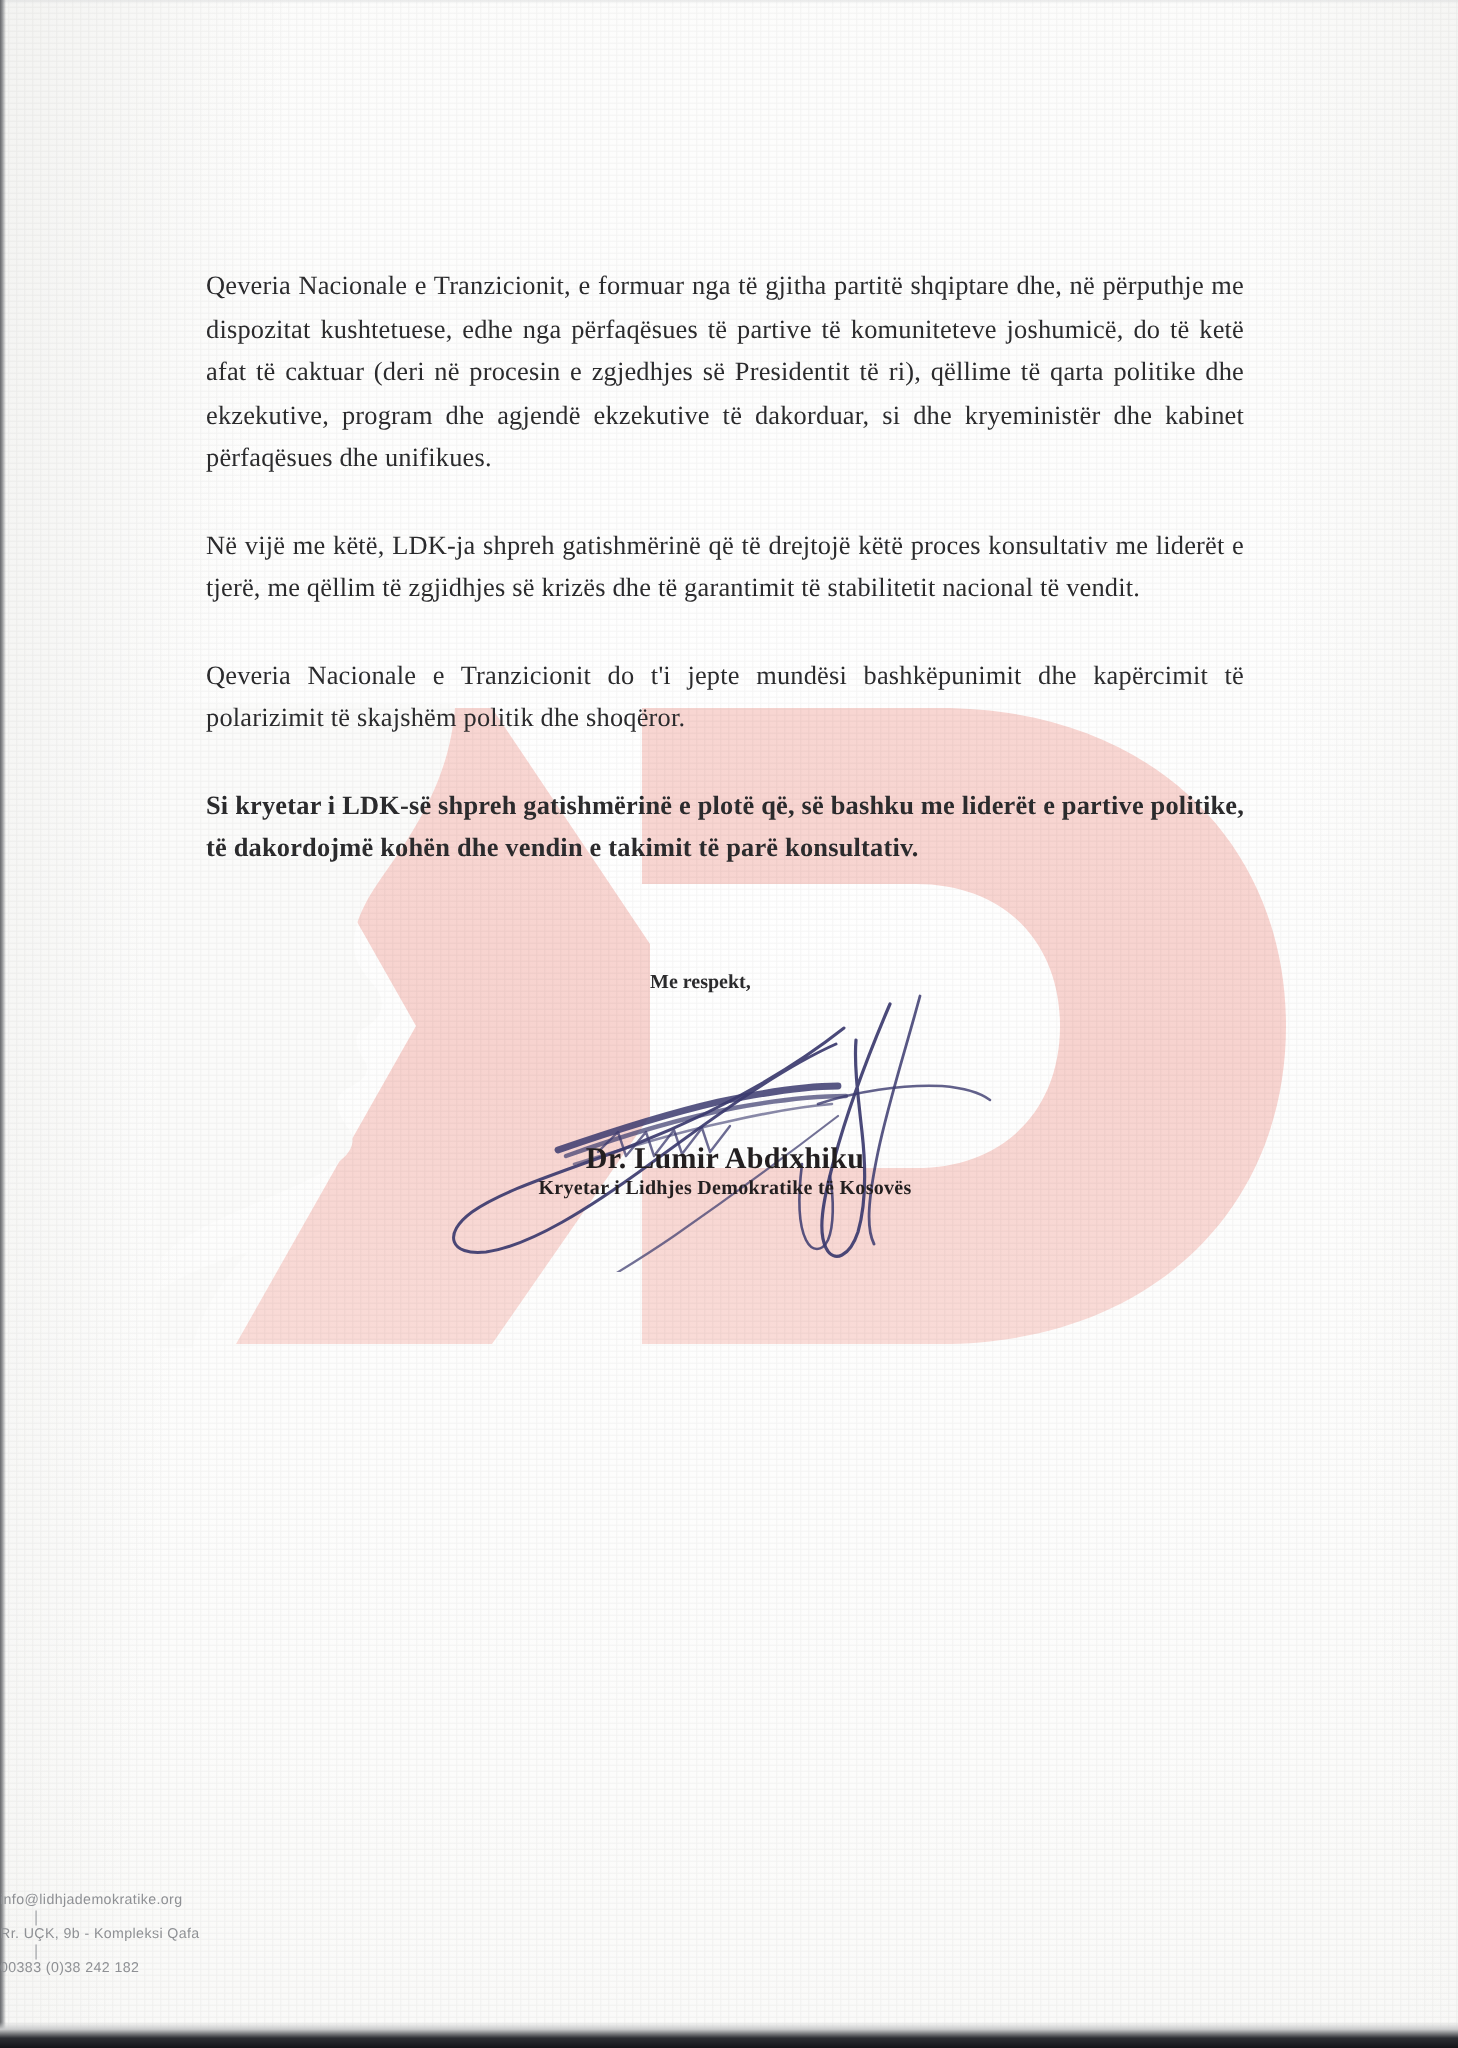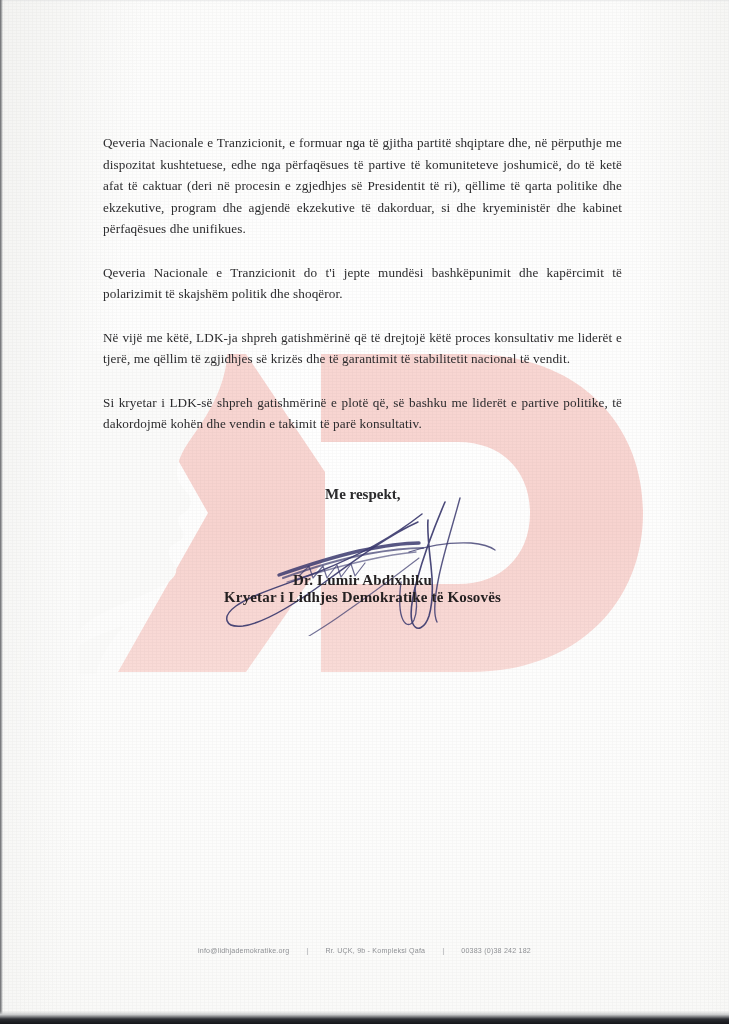--- a/index.html
+++ b/index.html
@@ -62,34 +62,34 @@
     margin:0 0 22px 0;
     font-size:13.2px;
     line-height:21.5px;
     color:#2b2b2d;
     text-align:justify;
     text-justify:inter-word;
     letter-spacing:.1px;
     position:relative;
     z-index:3;
   }
-  .para:last-child{margin-bottom:2px;}
+  .para:last-child{margin-bottom:2px;font-weight:bold;}
 
   
   #signature-block{
     position:absolute;
     left:103px;top:486px;
     width:519px;
     height:150px;
     z-index:4;
   }
   #closing{
     position:absolute;
     left:222px;top:0;
-    font-size:15px;
+    font-size:10px;
     color:#2b2b2d;
     font-weight:600;
   }
   #signature-ink{
     position:absolute;
     left:110px;top:10px;
     width:330px;height:140px;
     pointer-events:none;
   }
   #signature-ink svg{display:block;width:100%;height:100%;}
@@ -99,35 +99,36 @@
     text-align:center;
     font-size:15px;
     font-weight:700;
     color:#231f20;
     letter-spacing:.15px;
   }
   #signer-title{
     position:absolute;
     left:0;top:103px;width:519px;
     text-align:center;
-    font-size:15px;
+    font-size:10px;
     font-weight:700;
     color:#231f20;
     letter-spacing:.15px;
   }
 
   
   #footer{
     position:absolute;
     left:0;top:946px;width:729px;
     display:flex;
     justify-content:center;
-    align-items:flex-end;
+    align-items:flex-start;
     gap:0;
     z-index:3;
+    flex-direction:column;
   }
   .foot-item{
     font-size:7.1px;
     color:#8e9094;
     font-family:"Liberation Sans", sans-serif;
     letter-spacing:.2px;
     white-space:nowrap;
     filter:blur(.18px);
   }
   .foot-sep{
@@ -201,22 +202,22 @@
       </g>
 
       <g fill="#fbfbfa">
         <path d="M-10,302 C6,288 26,280 46,274 C30,292 22,306 18,322 L-10,322 Z"></path>
       </g>
     </svg>
   </div>
 
   <div id="letter-body">
     <p class="para">Qeveria Nacionale e Tranzicionit, e formuar nga të gjitha partitë shqiptare dhe, në përputhje me dispozitat kushtetuese, edhe nga përfaqësues të partive të komuniteteve joshumicë, do të ketë afat të caktuar (deri në procesin e zgjedhjes së Presidentit të ri), qëllime të qarta politike dhe ekzekutive, program dhe agjendë ekzekutive të dakorduar, si dhe kryeministër dhe kabinet përfaqësues dhe unifikues.</p>
+    <p class="para">Në vijë me këtë, LDK-ja shpreh gatishmërinë që të drejtojë këtë proces konsultativ me liderët e tjerë, me qëllim të zgjidhjes së krizës dhe të garantimit të stabilitetit nacional të vendit.</p>
     <p class="para">Qeveria Nacionale e Tranzicionit do t'i jepte mundësi bashkëpunimit dhe kapërcimit të polarizimit të skajshëm politik dhe shoqëror.</p>
-    <p class="para">Në vijë me këtë, LDK-ja shpreh gatishmërinë që të drejtojë këtë proces konsultativ me liderët e tjerë, me qëllim të zgjidhjes së krizës dhe të garantimit të stabilitetit nacional të vendit.</p>
     <p class="para">Si kryetar i LDK-së shpreh gatishmërinë e plotë që, së bashku me liderët e partive politike, të dakordojmë kohën dhe vendin e takimit të parë konsultativ.</p>
   </div>
 
   <div id="signature-block">
 
     <div id="closing">Me respekt,</div>
 
     <div id="signature-ink">
       <svg viewBox="0 0 330 140" xmlns="http://www.w3.org/2000/svg" aria-hidden="true">
         <g fill="none" stroke="#3b3a6e" stroke-linecap="round" stroke-linejoin="round">

